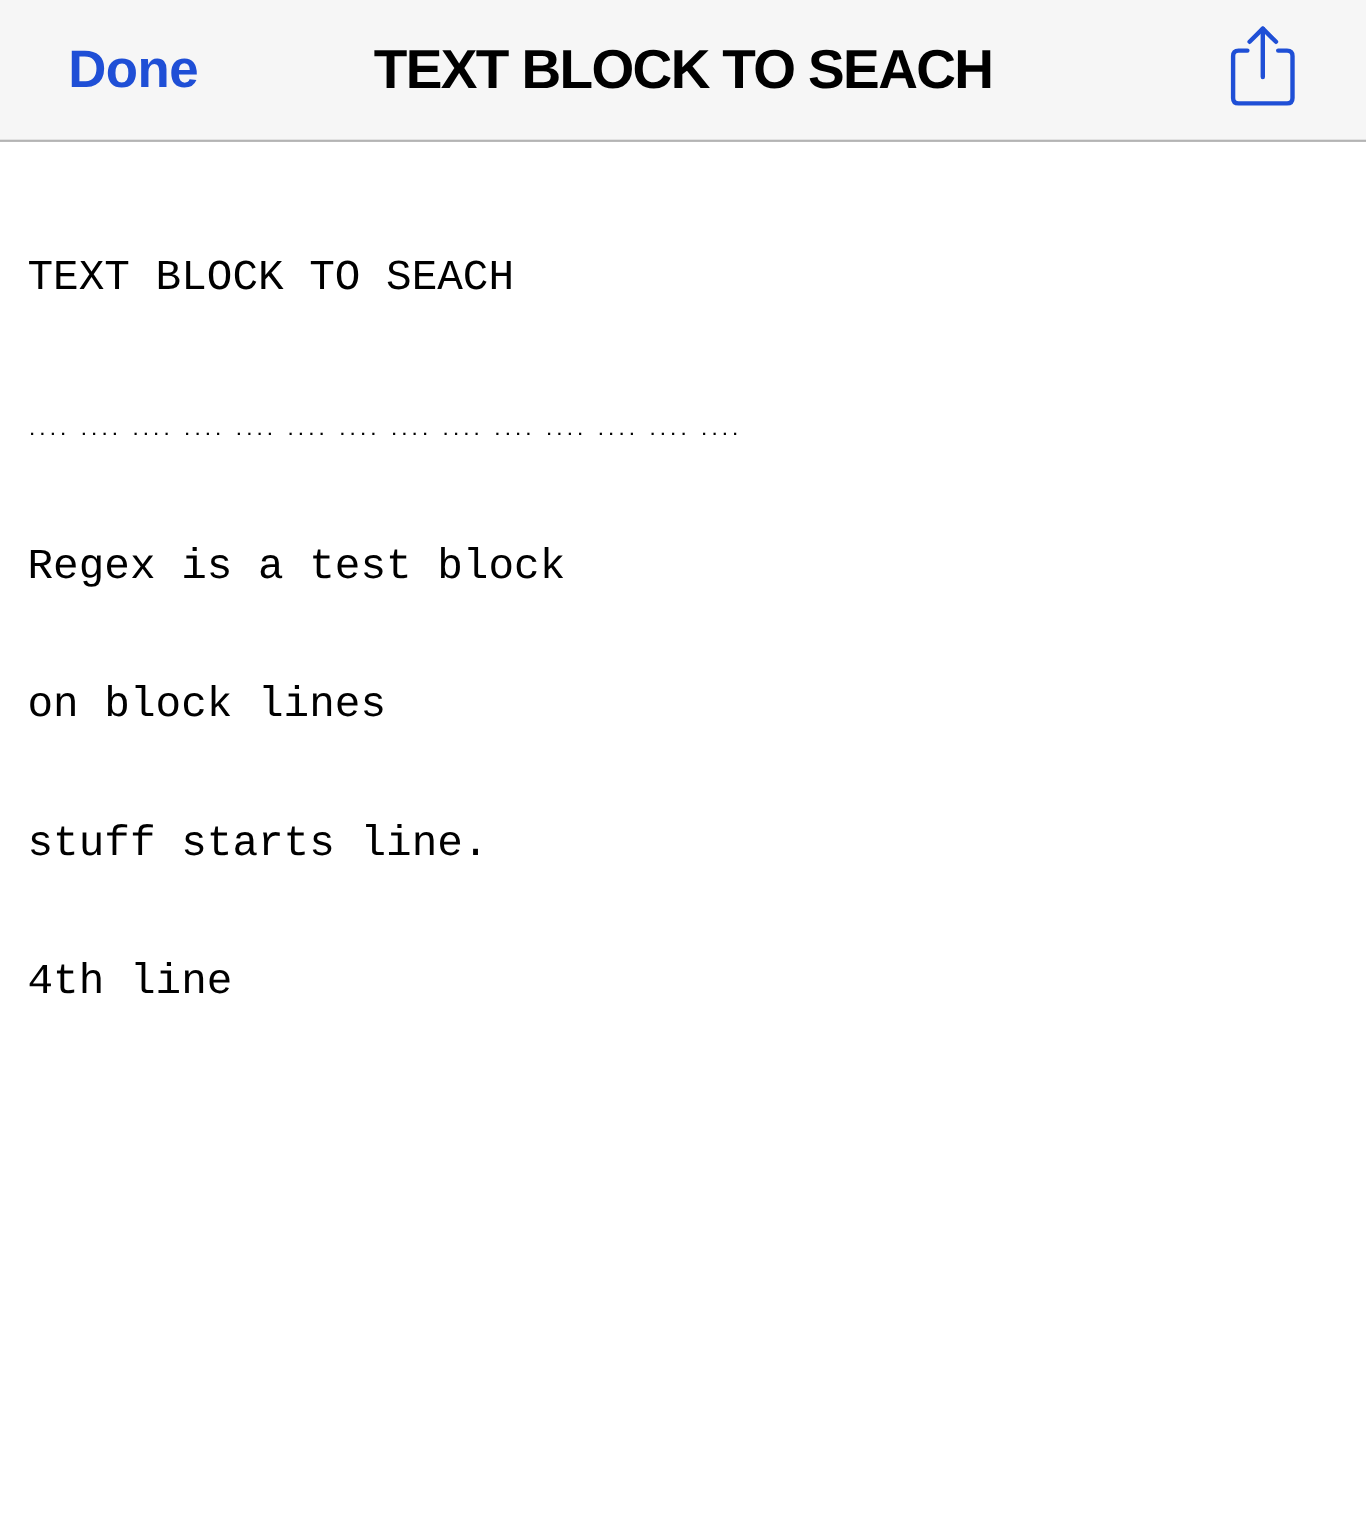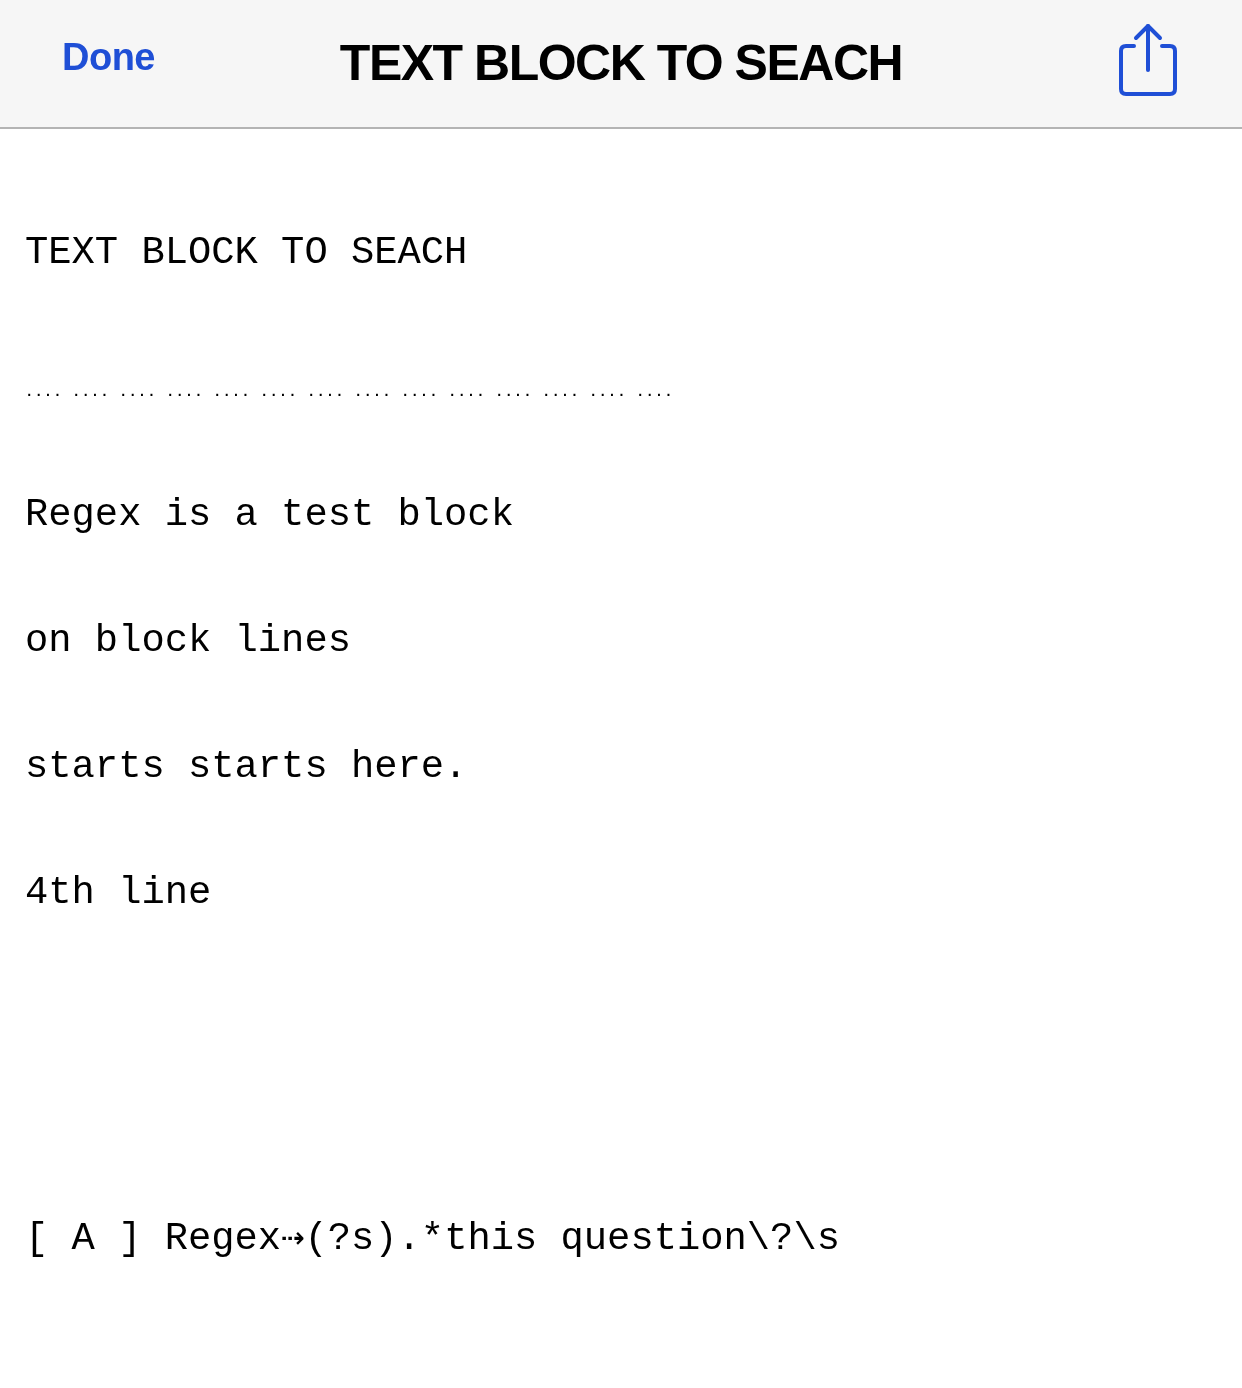--- a/index.html
+++ b/index.html
@@ -7,21 +7,21 @@
     width: 1242px; height: 1388px; overflow: hidden;
     background: #ffffff; position: relative;
     font-family: "Liberation Sans", sans-serif;
   }
   .navbar {
     position: absolute; left: 0; top: 0; width: 1242px; height: 127px;
     background: #f6f6f6; border-bottom: 2px solid #b4b4b4;
   }
   .done-btn {
     position: absolute; left: 62px; top: 36px;
-    font-family: "Liberation Sans", sans-serif; font-size: 38px; font-weight: bold;
+    font-family: "Liberation Sans", sans-serif; font-size: 48px; font-weight: bold;
     color: #1f4fd6; letter-spacing: -0.5px; cursor: pointer;
   }
   .nav-title {
     position: absolute; left: 0; width: 1242px; top: 34px; text-align: center;
     font-family: "Liberation Sans", sans-serif; font-size: 50px; font-weight: bold;
     color: #000; letter-spacing: -1.5px;
   }
   .share-btn {
     position: absolute; left: 1112px; top: 20px; width: 72px; height: 80px; cursor: pointer;
   }
@@ -57,26 +57,25 @@
   </div>
 </div>
 
 <div class="content">
   <div class="line header-line">TEXT BLOCK TO SEACH</div>
   <div class="divider">
     <span class="dots">....</span><span class="dots">....</span><span class="dots">....</span><span class="dots">....</span><span class="dots">....</span><span class="dots">....</span><span class="dots">....</span><span class="dots">....</span><span class="dots">....</span><span class="dots">....</span><span class="dots">....</span><span class="dots">....</span><span class="dots">....</span><span class="dots">....</span>
   </div>
   <div class="line">Regex is a test block</div>
   <div class="line">on block lines</div>
-  <div class="line">starts starts here.</div>
+  <div class="line">stuff starts line.</div>
   <div class="line">4th line</div>
   <div class="blank"></div>
 
   
-  <div class="line">[ A ] Regex⇢(?s).*this question\?\s</div>
   
   
   
   
   
 
   
   
   
   

